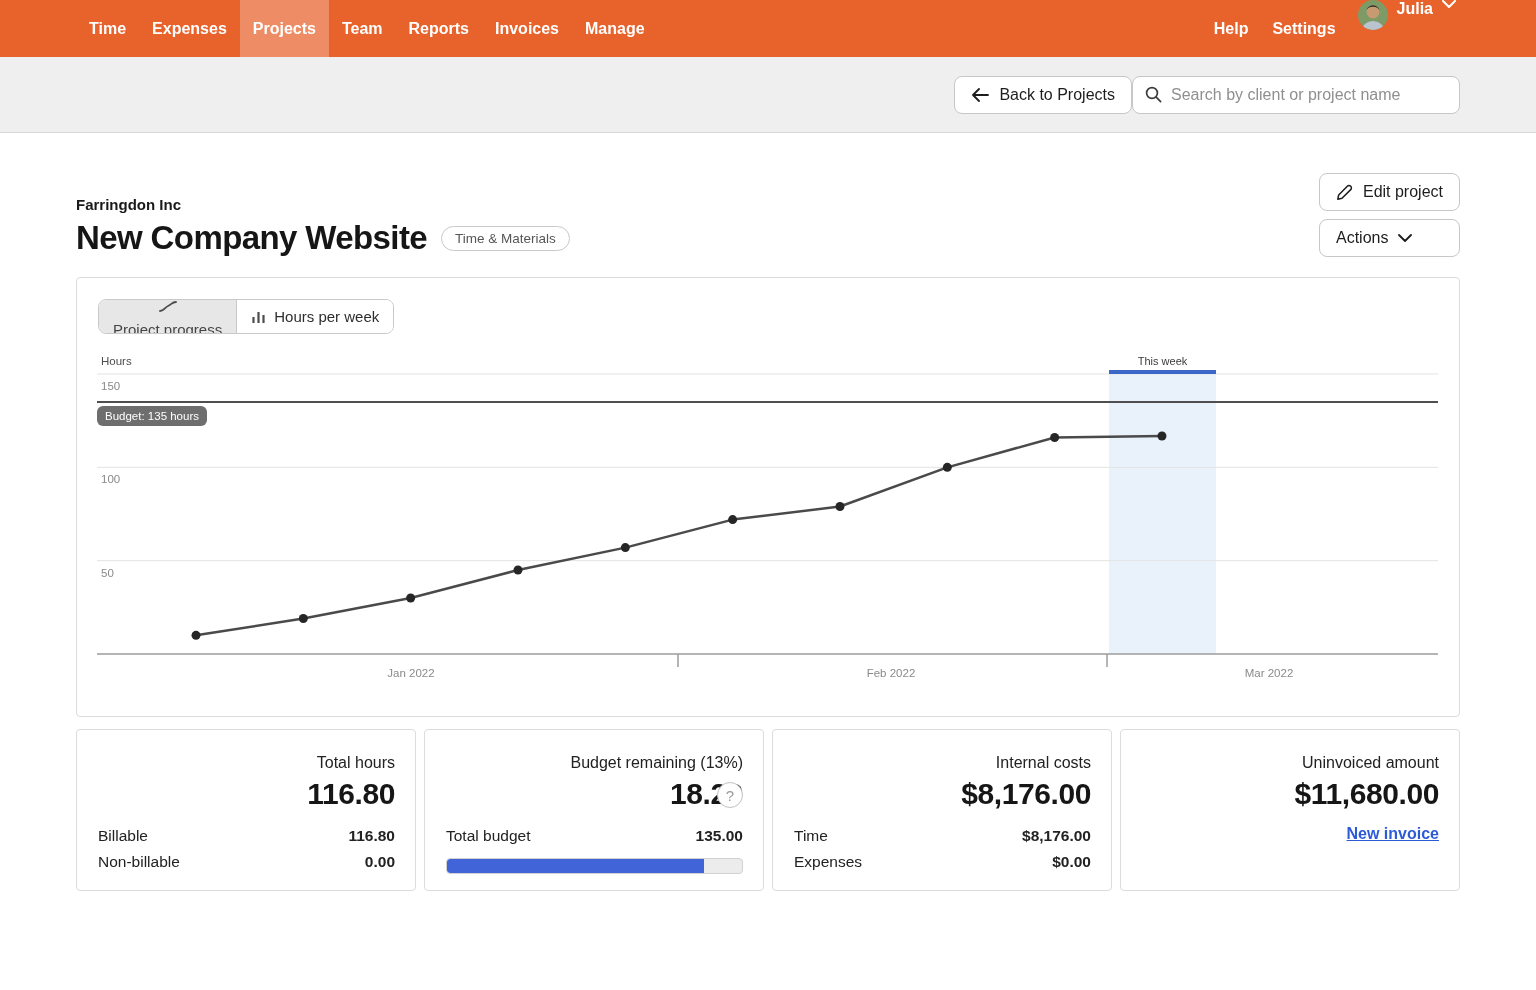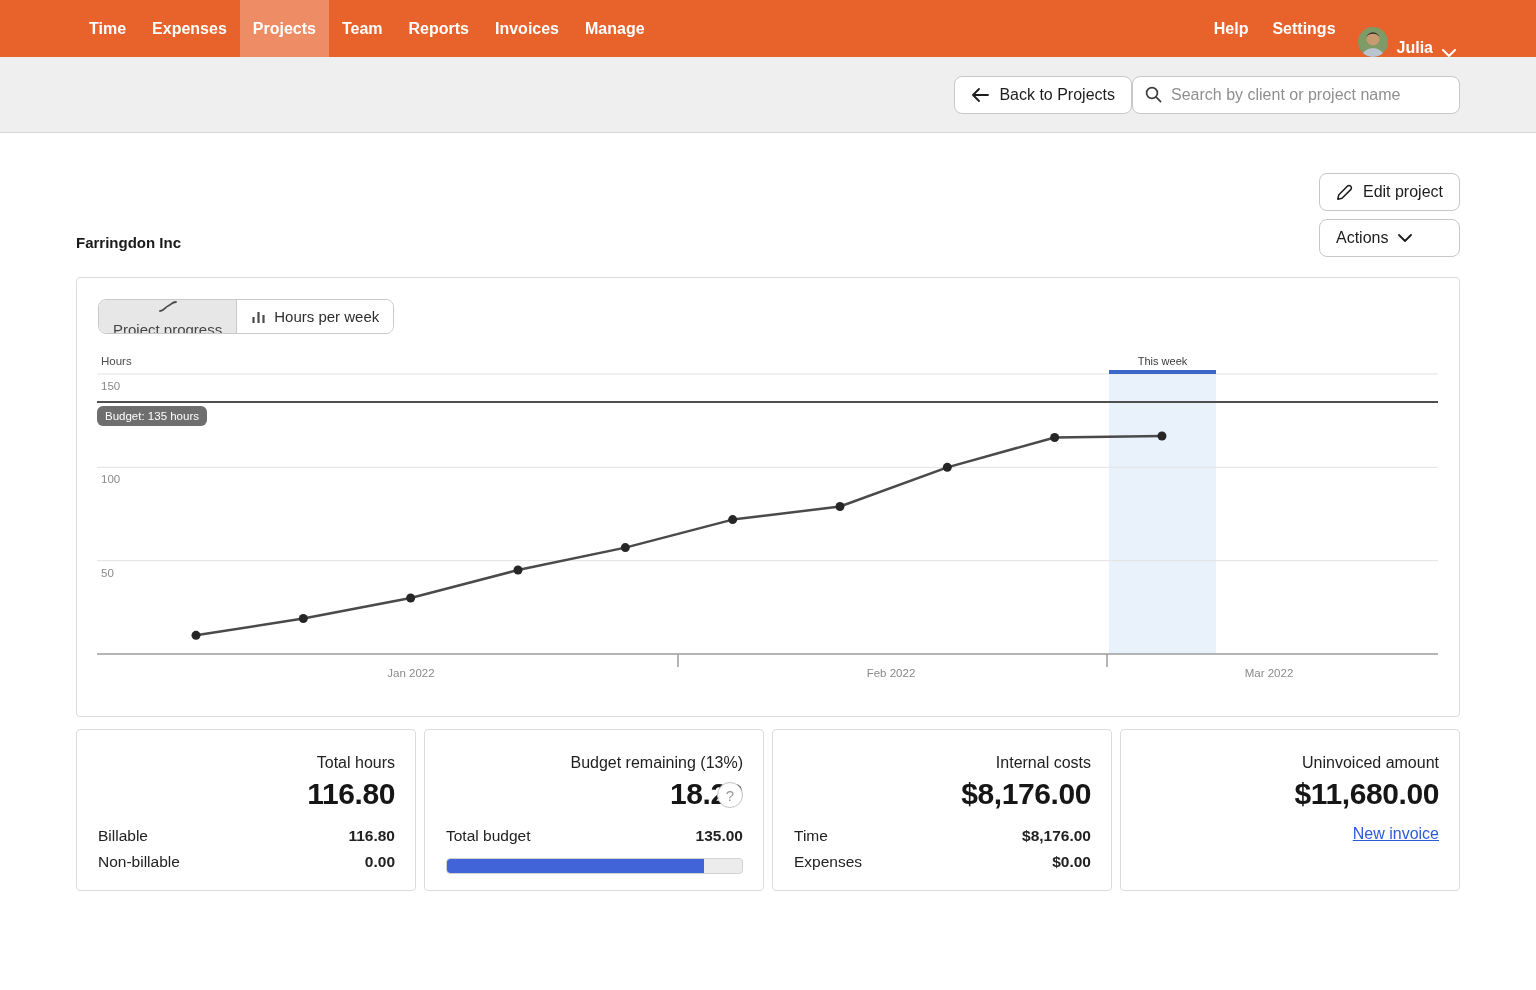--- a/index.html
+++ b/index.html
@@ -7,21 +7,21 @@
     font-family:"Liberation Sans","DejaVu Sans",sans-serif; color:#1d1d1d; overflow:hidden; }
 
   
   .topnav { height:57px; background:#e8632c; display:flex; align-items:stretch;
     justify-content:space-between; padding:0 76px; }
   .nav-left, .nav-right { display:flex; align-items:stretch; }
   .nav-item { display:flex; align-items:center; padding:0 13px; color:#ffffff;
     font-size:16px; font-weight:700; text-decoration:none; cursor:pointer; }
   .nav-item.active { background:rgba(255,255,255,0.27); }
   .nav-right .nav-item { padding:0 12px; }
-  .user-menu { display:flex; align-items:flex-end; gap:9px; padding:0 4px 0 10px;
+  .user-menu { display:flex; align-items:flex-start; gap:9px; padding:0 4px 0 10px;
     color:#fff; font-size:16px; font-weight:700; cursor:pointer; }
   .avatar { width:30px; height:30px; border-radius:50%; overflow:hidden; display:block; }
   .chev { width:14px; height:8px; }
 
   
   .subbar { height:76px; background:#efeff0; border-bottom:1px solid #d8d8d8;
     display:flex; align-items:center; justify-content:flex-end; padding:0 76px; }
   .btn { display:inline-flex; align-items:center; gap:10px; background:#fff;
     border:1px solid #c7c7c7; border-radius:8px; height:38px; padding:0 16px;
     font-size:16px; font-weight:400; color:#1d1d1d; cursor:pointer;
@@ -67,21 +67,21 @@
   .card-row { display:flex; justify-content:space-between; font-size:15.5px;
     color:#222; padding:4px 0;gap:24px; }
   .card-row .row-value { font-weight:700; }
   .help-circle { position:absolute; right:20px; top:52px; width:26px; height:26px;
     border:1.5px solid #c2c2c2; border-radius:50%; color:#9a9a9a; font-size:15px;
     display:flex; align-items:center; justify-content:center; cursor:pointer; background:#fff; }
   .progressbar { margin-top:9px; height:16px; background:#ececec;
     border:1px solid #d2d2d2; border-radius:4px; overflow:hidden; }
   .progress-fill { height:100%; background:#4164d8; border-radius:3px 0 0 3px; }
   .link { color:#2d5bd8; font-size:16px; text-decoration:underline; cursor:pointer;
-    display:inline-block; margin-top:14px; }
+    display:inline-block; margin-top:14px;font-weight:bold; }
 
   .icon { flex:none; display:block; }
 </style>
 </head>
 <body>
 
 <header class="topnav">
   <nav class="nav-left">
     <a class="nav-item">Time</a>
     <a class="nav-item">Expenses</a>
@@ -125,20 +125,24 @@
     </svg>
     <input type="text" placeholder="Search by client or project name" style="">
   </div>
 </div>
 
 <main>
 
   <div class="title-row">
     <div>
       <div class="client-name">Farringdon Inc</div>
+      <div class="title-line">
+        <h1>New Company Website</h1>
+        <span class="badge">Time &amp; Materials</span>
+      </div>
     </div>
     <div class="title-actions">
       <button class="btn">
         <svg class="icon" width="17" height="17" viewBox="0 0 17 17">
           <path d="M11.3 2.2 a2.4 2.4 0 0 1 3.4 3.4 L6 14.3 L1.8 15.2 L2.7 11 Z" fill="none" stroke="#1d1d1d" stroke-width="1.5" stroke-linejoin="round"></path>
         </svg>
         <span>Edit project</span>
       </button>
       <button class="btn">
         <span>Actions</span>

